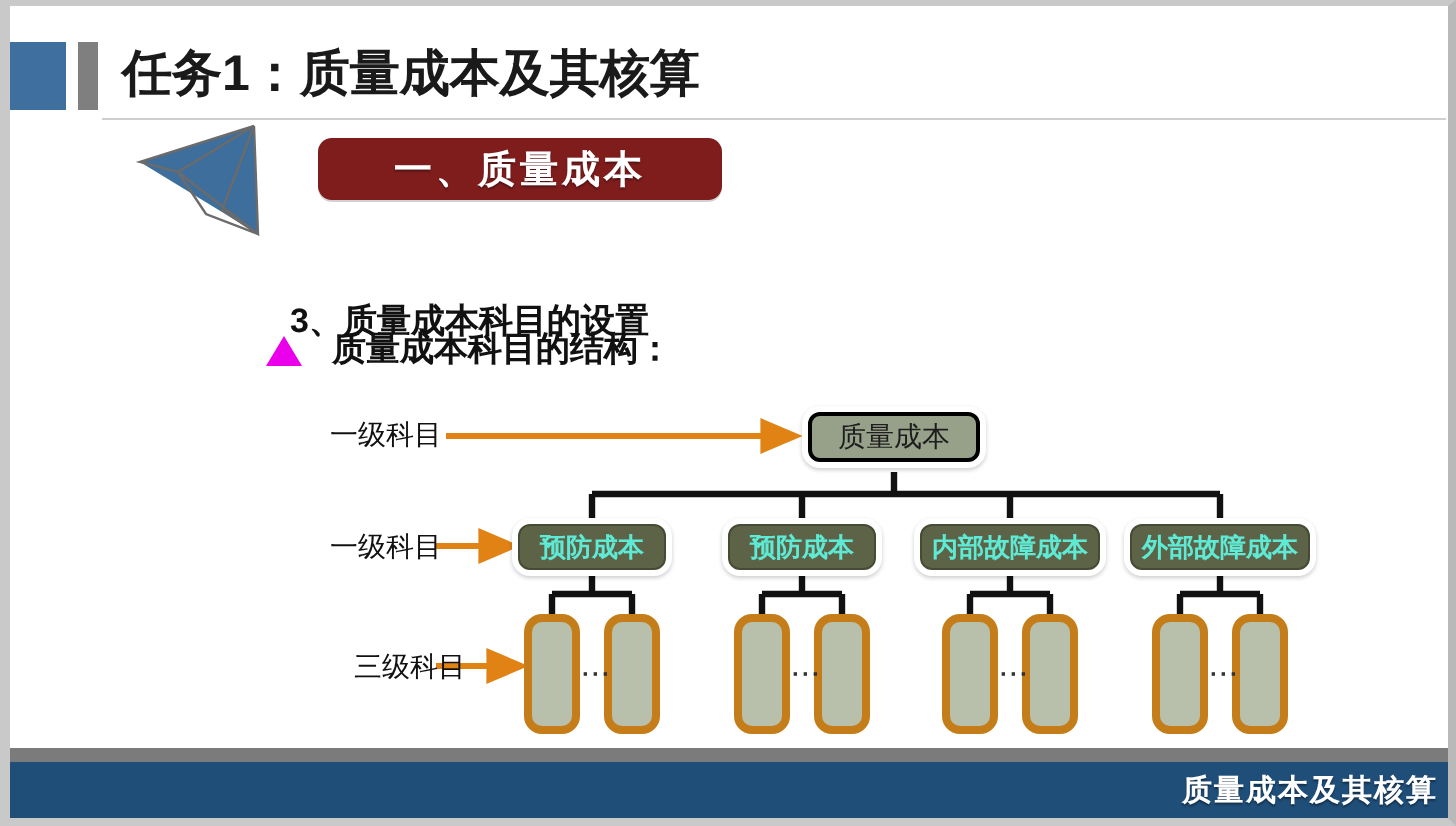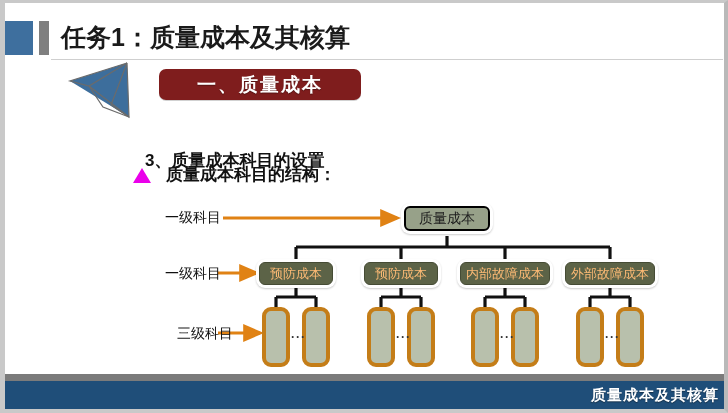--- a/index.html
+++ b/index.html
@@ -108,21 +108,21 @@
     white-space:nowrap;
   }
   .node.root > .fill{
     background:#97a189;
     border:2px solid #000000;
     color:#1d1d1d;font-size:14px;font-weight:normal;
   }
   .node.lvl2 > .fill{
     background:#5c6347;
     border:1px solid #454b34;
-    color:#fdba74;font-size:13px;font-weight:normal;text-align:center;
+    color:#5eead4;font-size:13px;font-weight:bold;text-align:center;
   }
 
   
   .leaf{
     position:absolute;
     box-sizing:border-box;
     background:#b8c0ac;
     border:4px solid #c47d18;
     border-radius:9px;
   }

